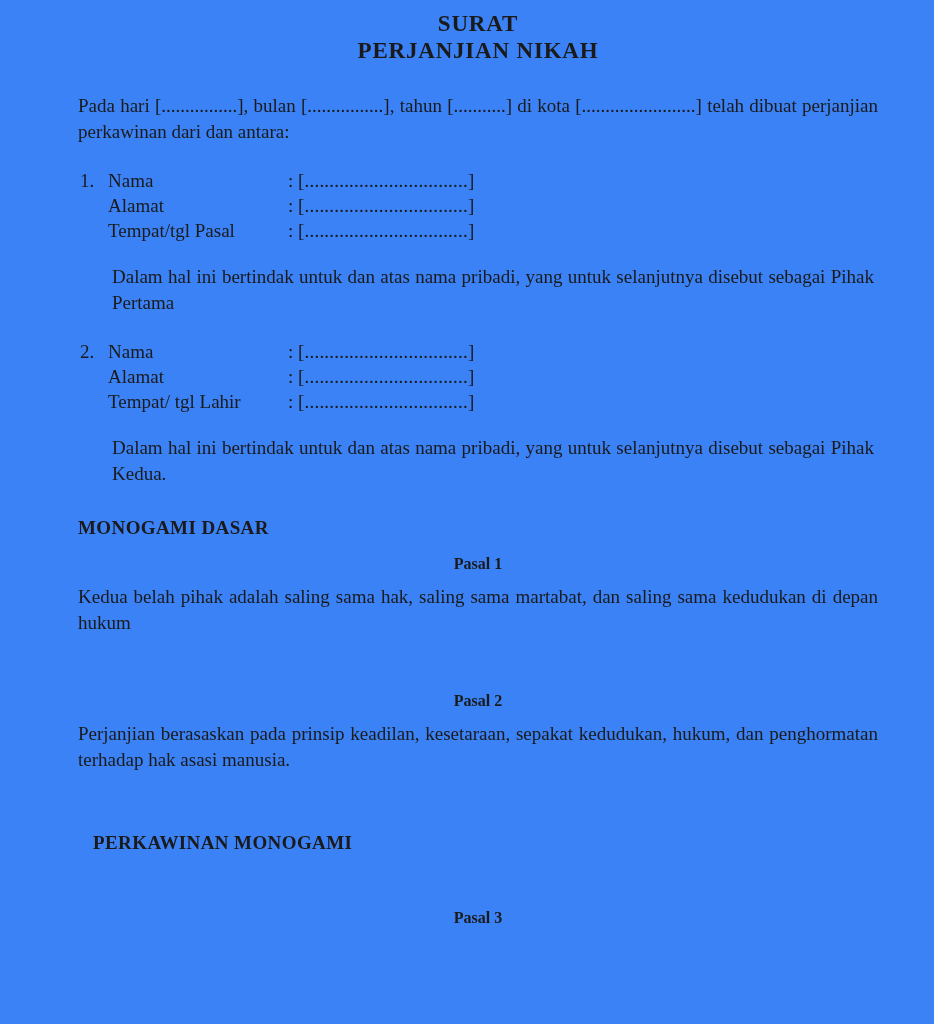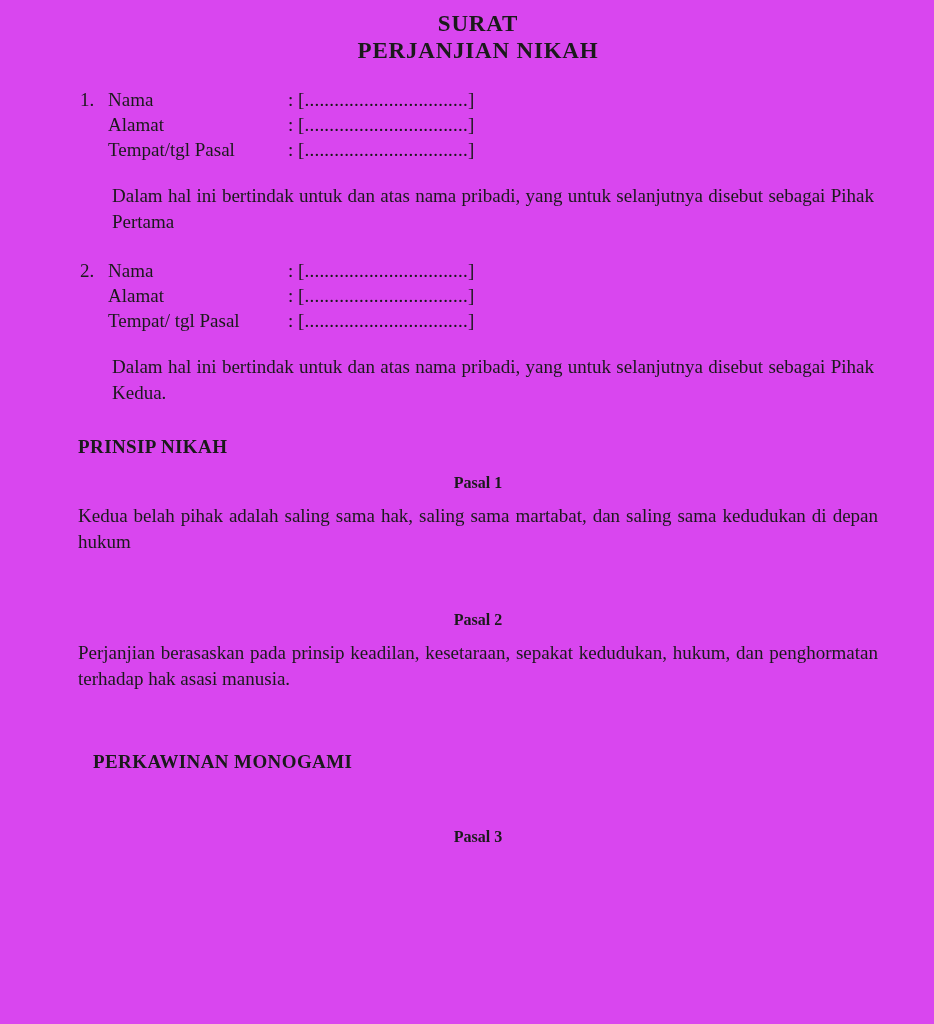--- a/index.html
+++ b/index.html
@@ -13,21 +13,21 @@
     overflow: hidden;
     font-family: "Liberation Serif", "DejaVu Serif", serif;
     color: #1a1a1a;
   }
   .page {
     position: relative;
     width: 934px;
     height: 1024px;
     box-sizing: border-box;
     padding: 0;
-    background: #d946ef;
+    background: #3b82f6;
   }
   .content {
     position: absolute;
     left: 78px;
     top: 0;
     width: 800px;
   }
 
   
   .doc-title {
@@ -121,20 +121,21 @@
 <body>
 
 <div class="page">
   <div class="content">
 
     <div class="doc-title">
       <span class="line1">SURAT</span>
       <span class="line2">PERJANJIAN NIKAH</span>
     </div>
 
+    <p class="para opening">Pada hari [................], bulan [................], tahun [...........] di kota [........................] telah dibuat perjanjian perkawinan dari dan antara:</p>
 
     <div class="party">
       <div class="party-fields">
         <div class="field-row">
           <span class="field-num">1.</span>
           <span class="field-label">Nama</span>
           <span class="field-colon">:</span>
           <span class="field-value">[.................................]</span>
         </div>
         <div class="field-row">
@@ -162,30 +163,30 @@
           <span class="field-value">[.................................]</span>
         </div>
         <div class="field-row">
           <span class="field-num blank">2.</span>
           <span class="field-label">Alamat</span>
           <span class="field-colon">:</span>
           <span class="field-value">[.................................]</span>
         </div>
         <div class="field-row">
           <span class="field-num blank">2.</span>
-          <span class="field-label">Tempat/ tgl Pasal</span>
+          <span class="field-label">Tempat/ tgl Lahir</span>
           <span class="field-colon">:</span>
           <span class="field-value">[.................................]</span>
         </div>
       </div>
       <p class="party-note">Dalam hal ini bertindak untuk dan atas nama pribadi, yang untuk selanjutnya disebut sebagai Pihak Kedua.</p>
     </div>
 
 
-    <h2 class="section-head prinsip">PRINSIP NIKAH</h2>
+    <h2 class="section-head prinsip">MONOGAMI DASAR</h2>
 
     <div class="pasal p1">Pasal 1</div>
     <p class="para body-text">Kedua belah pihak adalah saling sama hak, saling sama martabat, dan saling sama kedudukan di depan hukum</p>
 
     <div class="pasal p2">Pasal 2</div>
     <p class="para body-text">Perjanjian berasaskan pada prinsip keadilan, kesetaraan, sepakat kedudukan, hukum, dan penghormatan terhadap hak asasi manusia.</p>
 
     <h2 class="section-head monogami">PERKAWINAN MONOGAMI</h2>
 
     <div class="pasal p3">Pasal 3</div>

